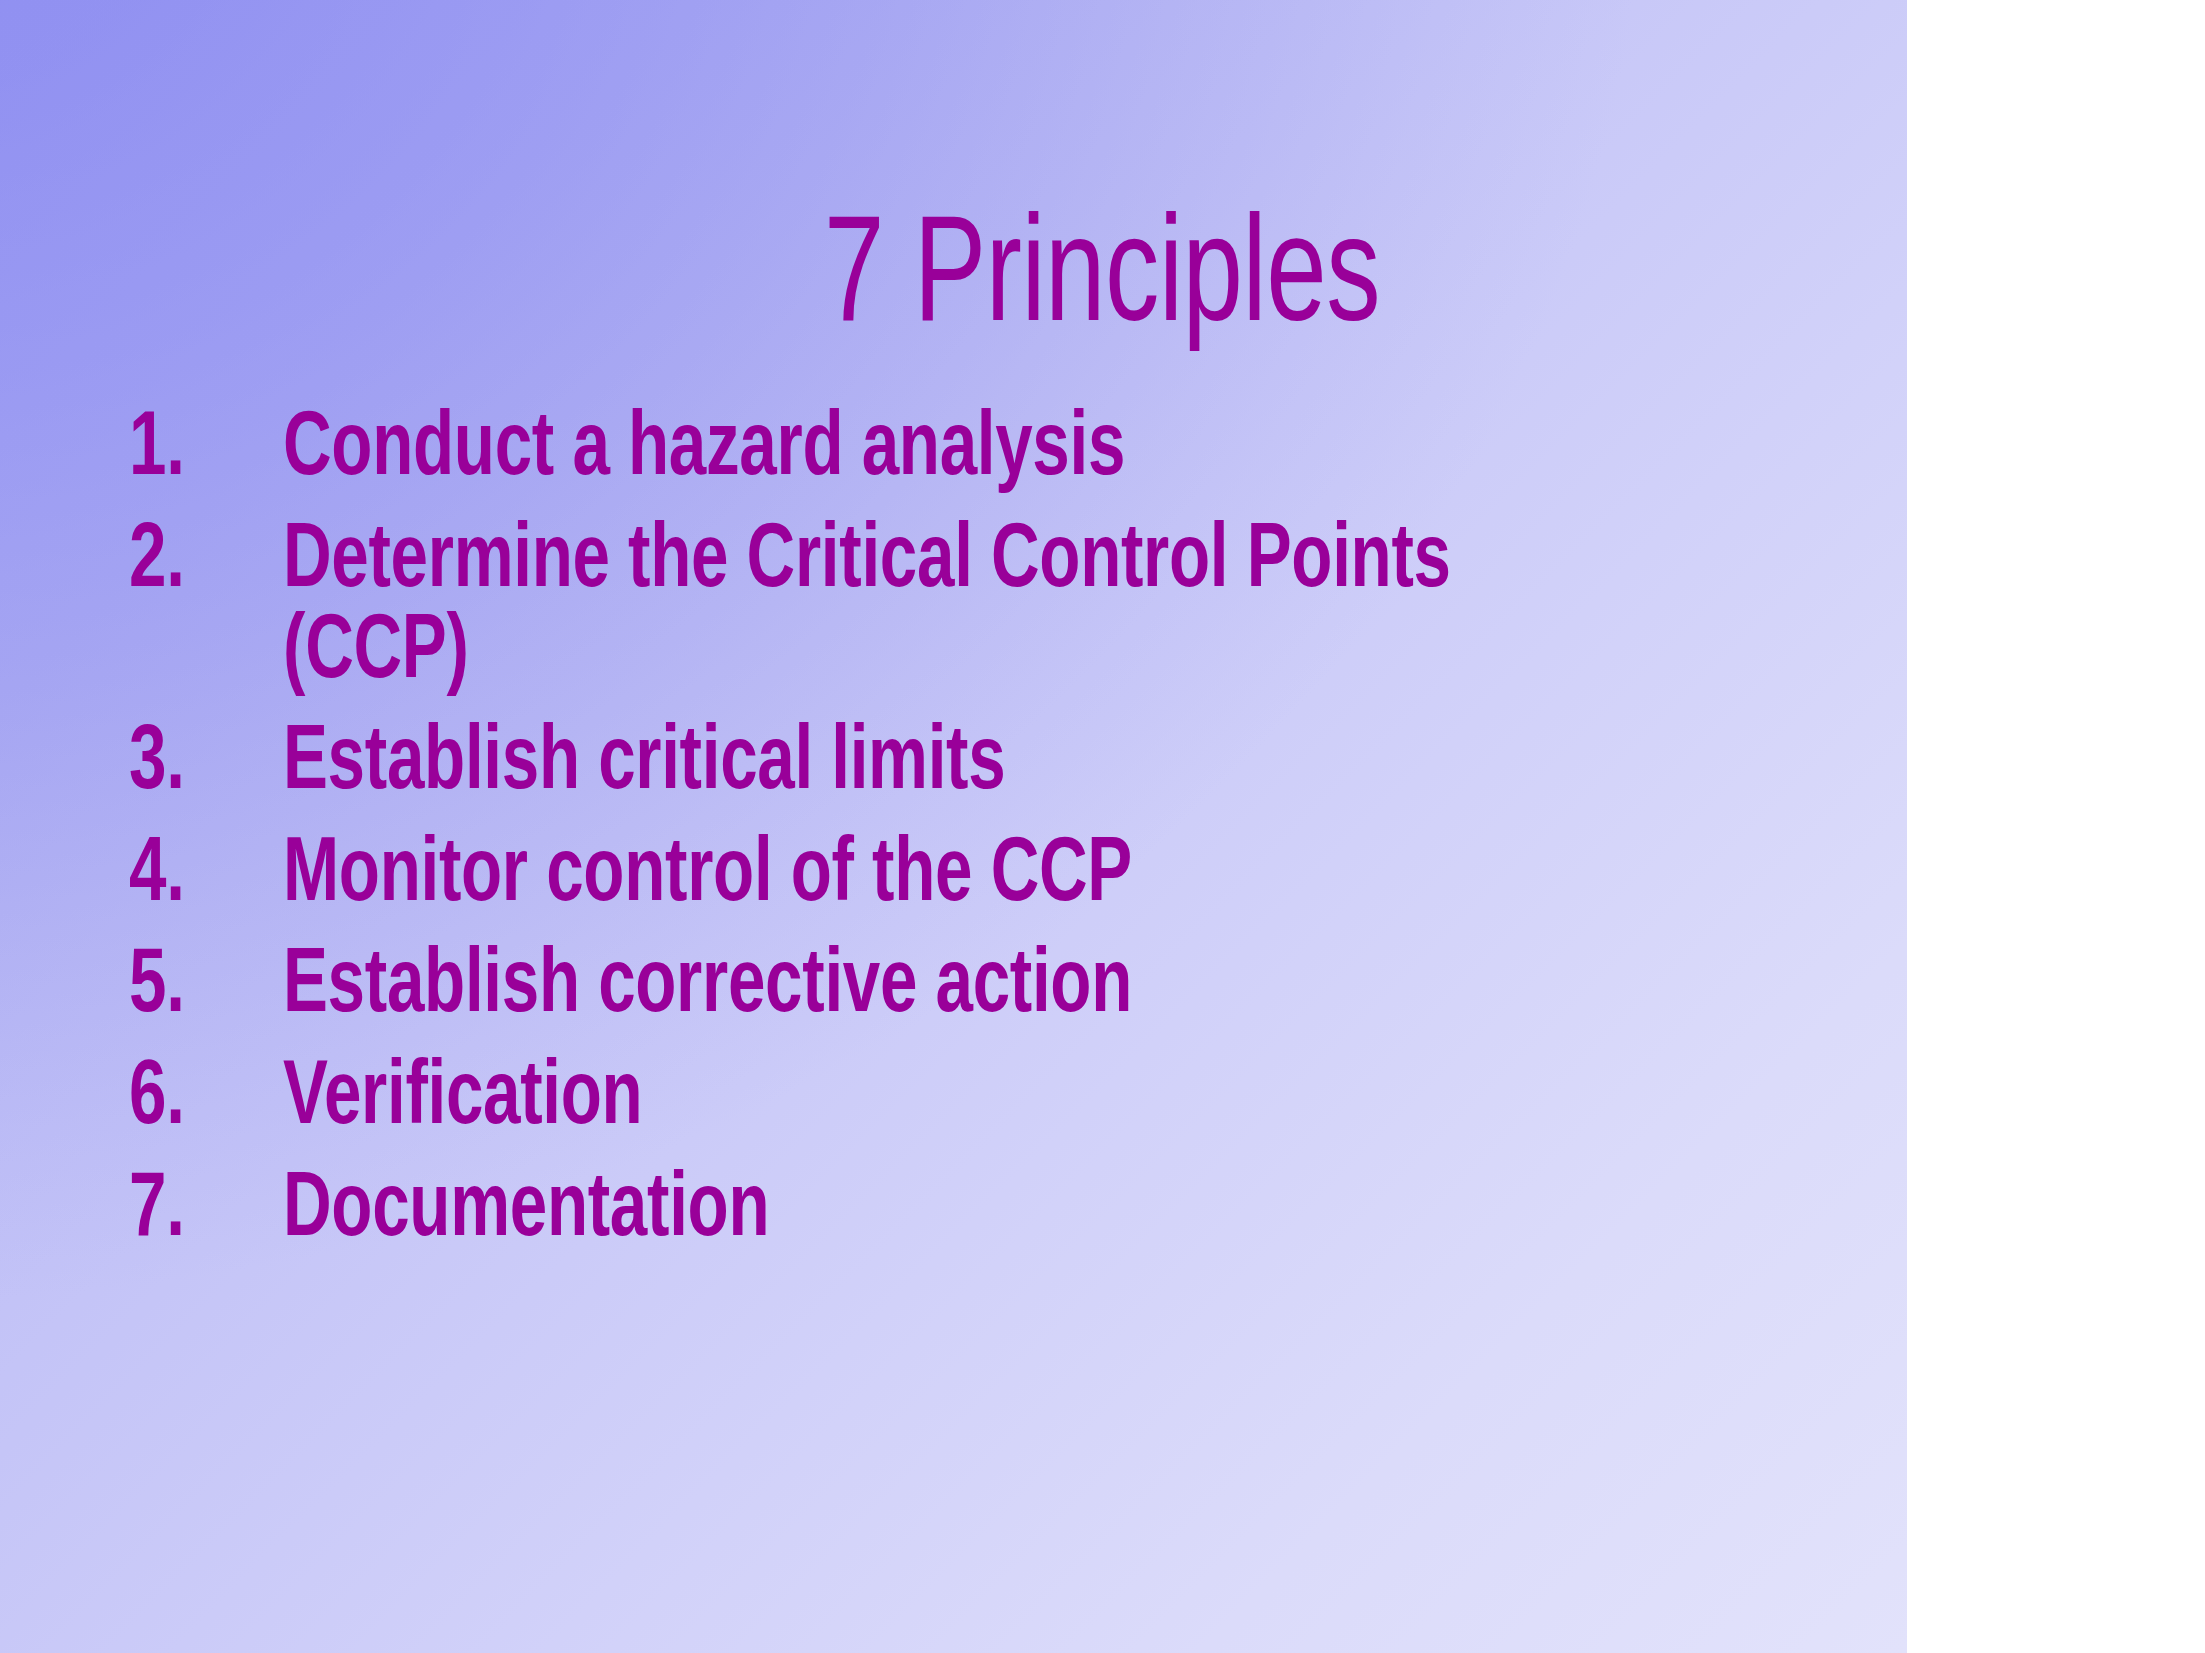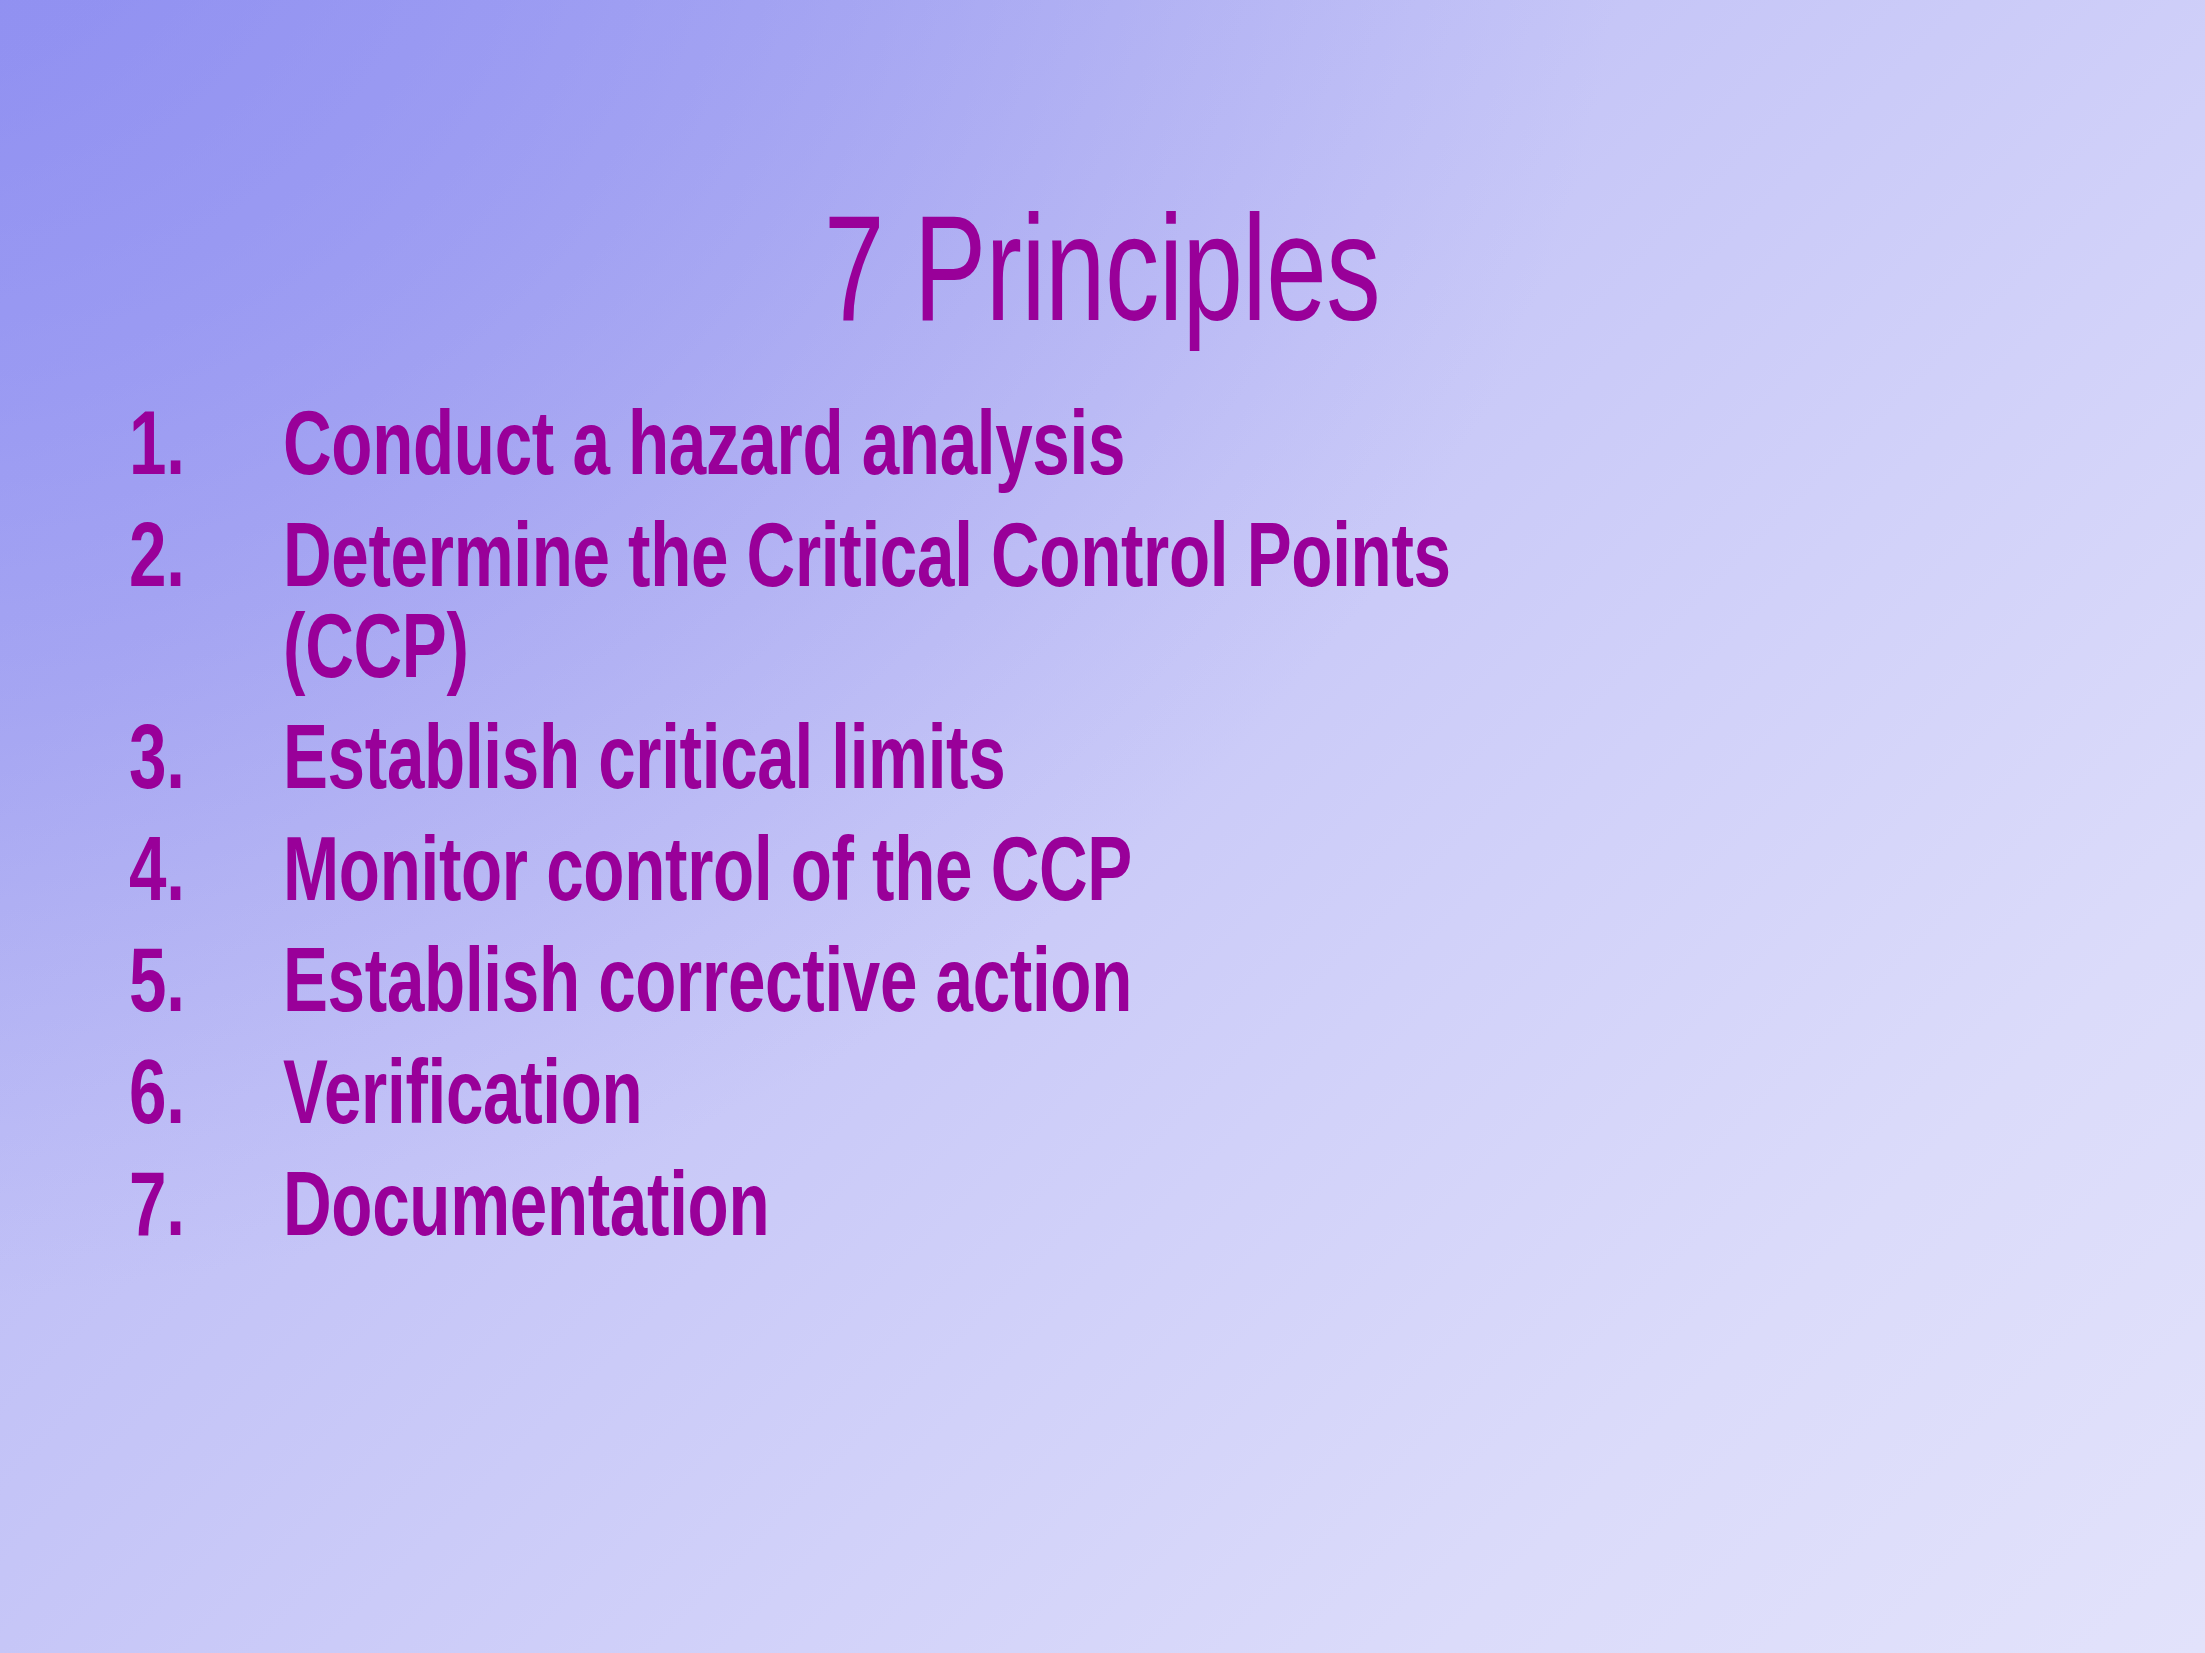--- a/index.html
+++ b/index.html
@@ -8,21 +8,21 @@
   }
   body {
     width: 2205px;
     height: 1654px;
     overflow: hidden;
     font-family: "Liberation Sans", sans-serif;
   }
 
   #slide {
     position: relative;
-    width: 2205px;
+    width: 1907px;
     height: 1654px;
     box-sizing: border-box;
     
     background-color: #e2e2fb;
     background-image:
       radial-gradient(ellipse 1764px 1470px at -6% -10%,
         #cbcbfa 0%,
         #cdcdfa 18%,
         #d6d6fb 38%,
         #e2e2fb 58%,

